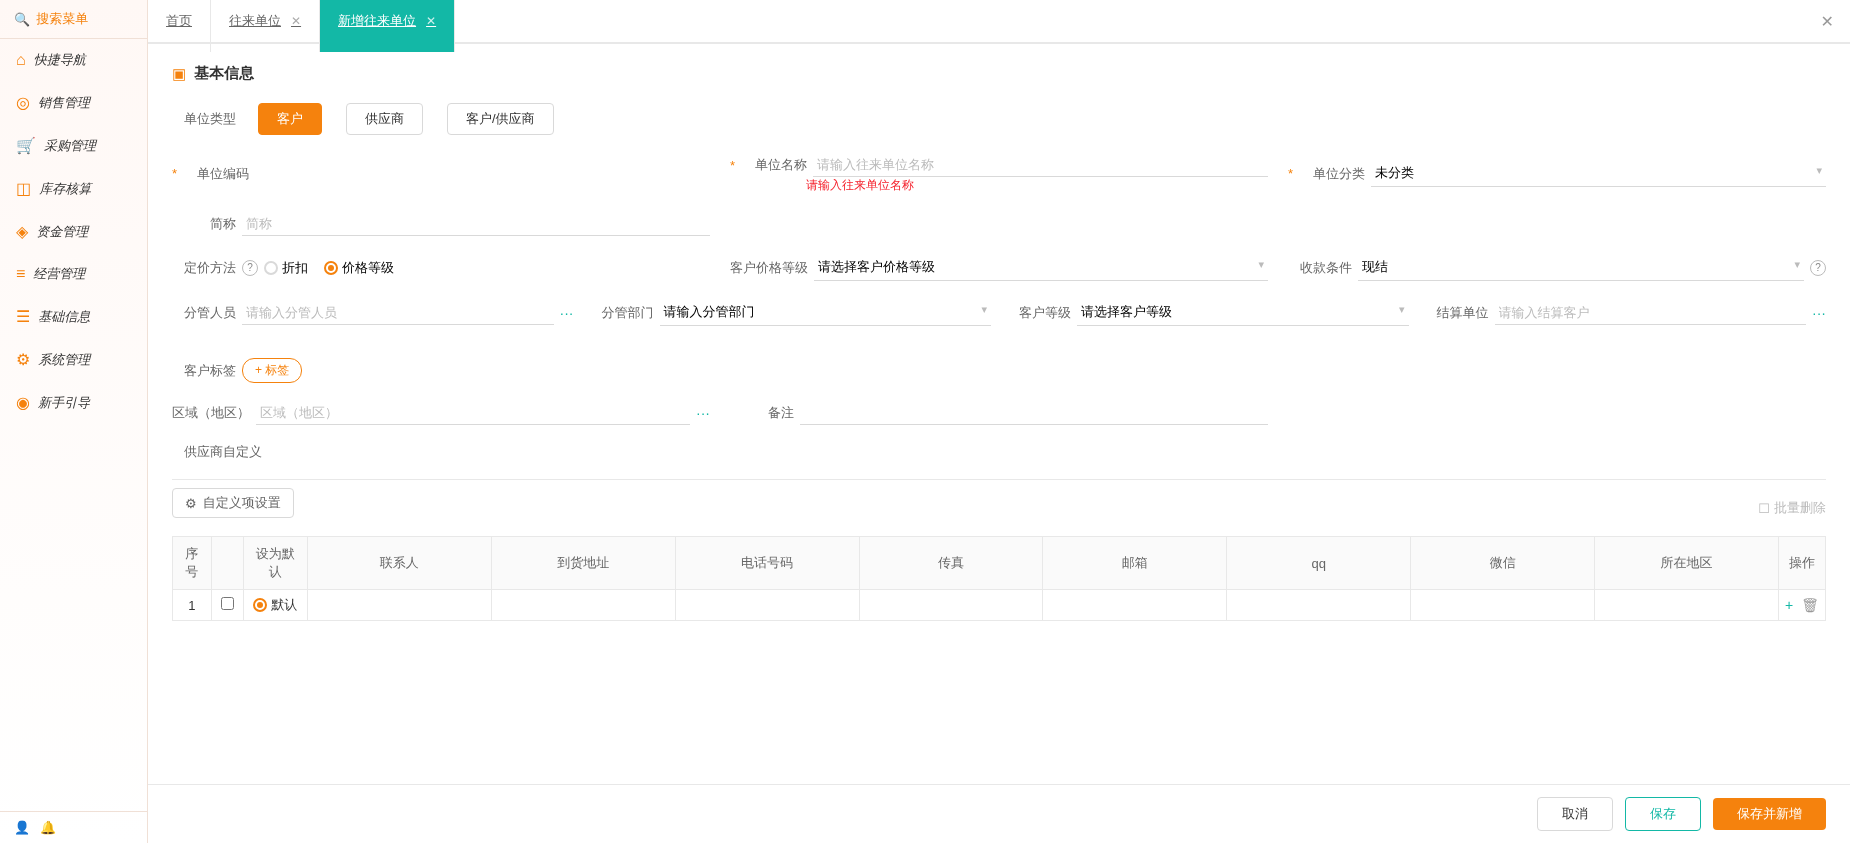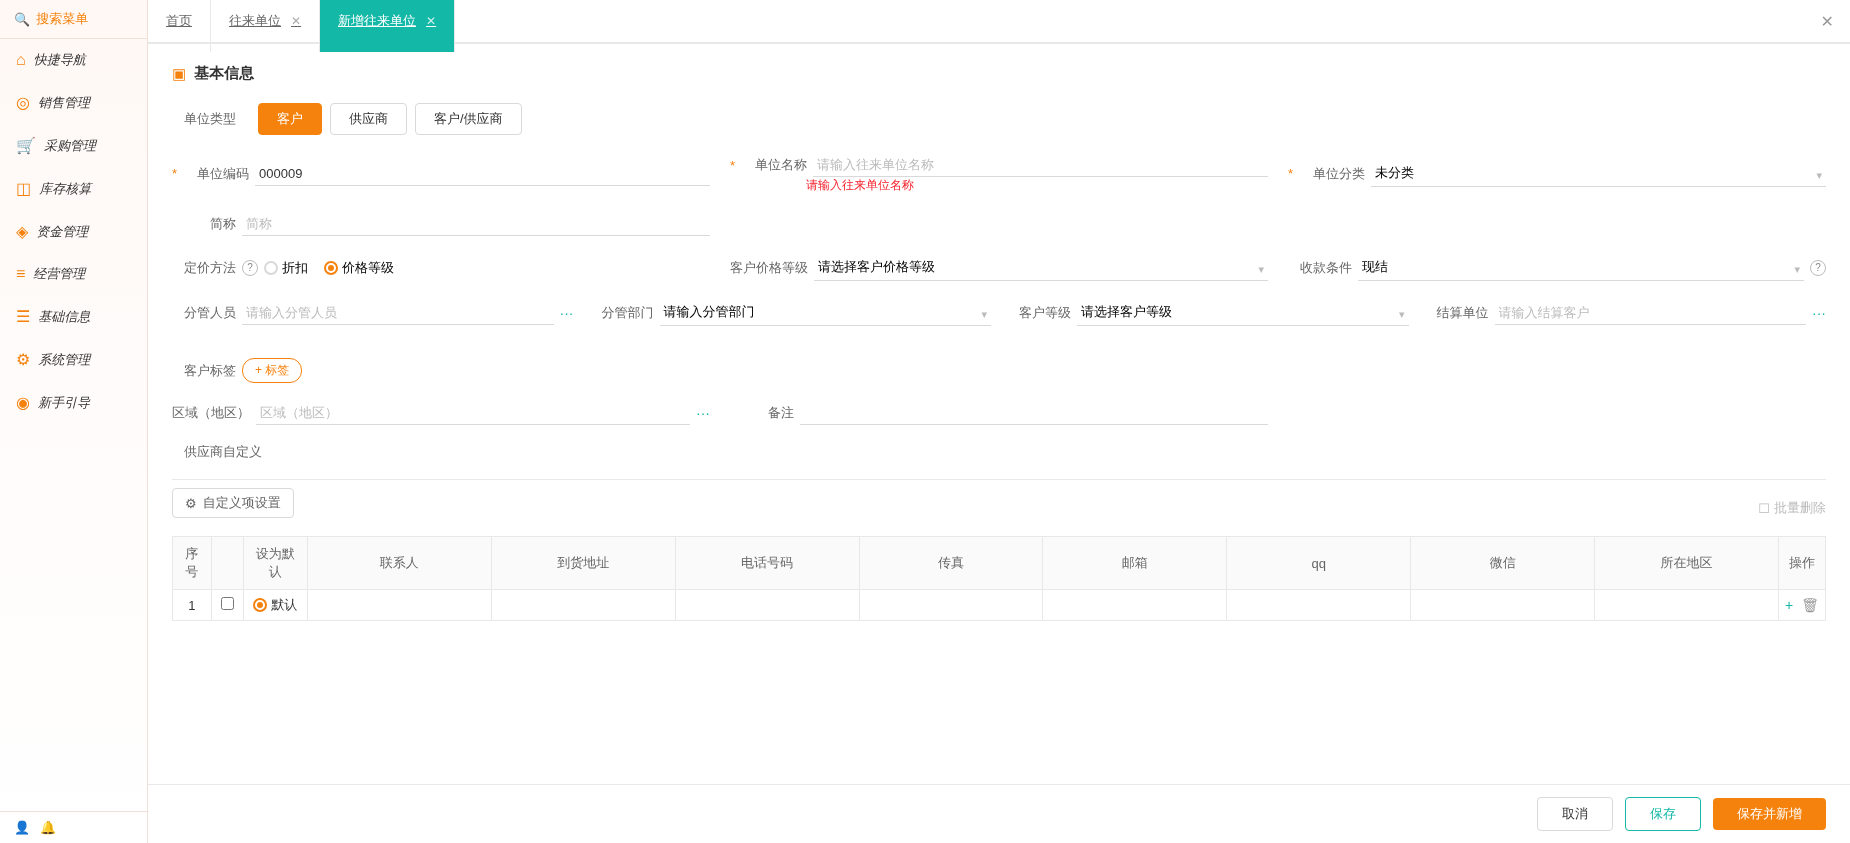--- a/index.html
+++ b/index.html
@@ -113,21 +113,21 @@
     
     .form-row {
       display: flex;
       align-items: flex-start;
       margin-bottom: 18px;
       gap: 0;
     }
     .required-star { color: #f5820d; margin-right: 2px; }
 
     .unit-type-row { margin-bottom: 18px; }
-    .unit-type-btns { display: flex; gap: 8px; margin-left: 16px; }
+    .unit-type-btns { display: flex; gap: 24px; margin-left: 16px; }
     .btn-unit {
       padding: 6px 18px;
       border: 1px solid #d9d9d9;
       border-radius: 4px;
       cursor: pointer;
       background: #fff;
       color: #333;
       font-size: 13px;
     }
     .btn-unit.active { background: #f5820d; border-color: #f5820d; color: #fff; }
@@ -265,21 +265,21 @@
       border-bottom: 1px solid #d9d9d9;
       padding: 4px 4px;
       outline: none;
       background: transparent;
       color: #333;
     }
     .field-input::placeholder { color: #bbb; }
     .field-select {
       flex: 1;
       display: flex;
-      align-items: flex-end;
+      align-items: flex-start;
       border-bottom: 1px solid #d9d9d9;
       padding: 4px 4px;
       cursor: pointer;
       justify-content: space-between;
     }
   </style>
 </head>
 <body>
 
 <div class="sidebar">
@@ -361,21 +361,20 @@
           <button class="btn-unit">供应商</button>
           <button class="btn-unit">客户/供应商</button>
         </div>
       </div>
     </div>
 
     <div class="form-grid-3">
       <div class="field-group">
         <span class="required-star">*</span>
         <span class="field-label">单位编码</span>
-        <input class="field-input" type="text" value="000009" style="">
       </div>
       <div style="display:flex;flex-direction:column;">
         <div class="field-group">
           <span class="required-star">*</span>
           <span class="field-label">单位名称</span>
           <input class="field-input error-border" type="text" placeholder="请输入往来单位名称" style="">
         </div>
         <div style="margin-left:76px;">
           <span style="color:#f5222d;font-size:12px;">请输入往来单位名称</span>
         </div>

